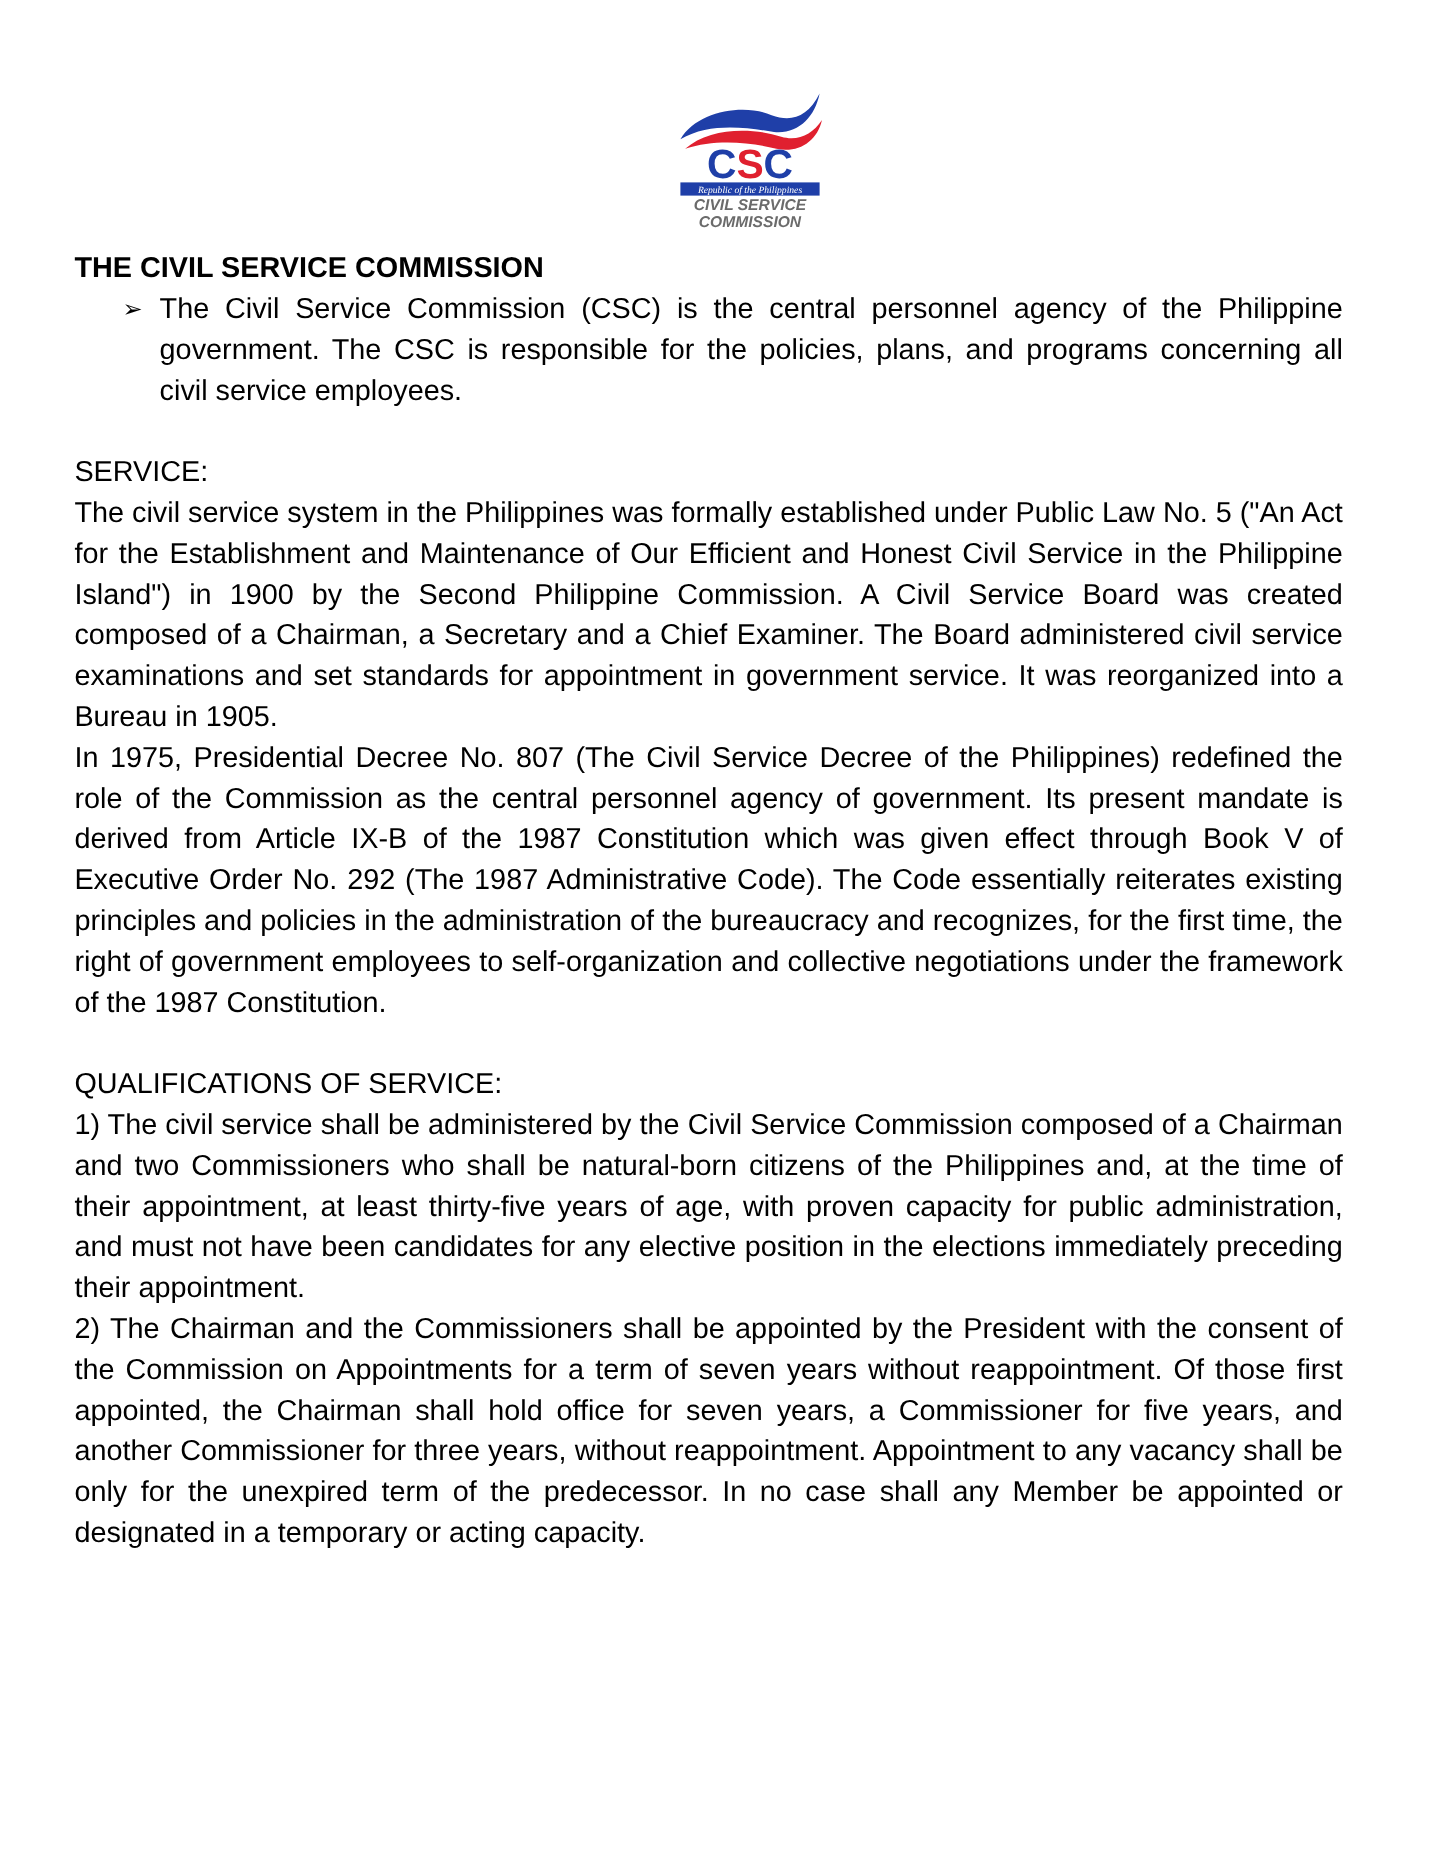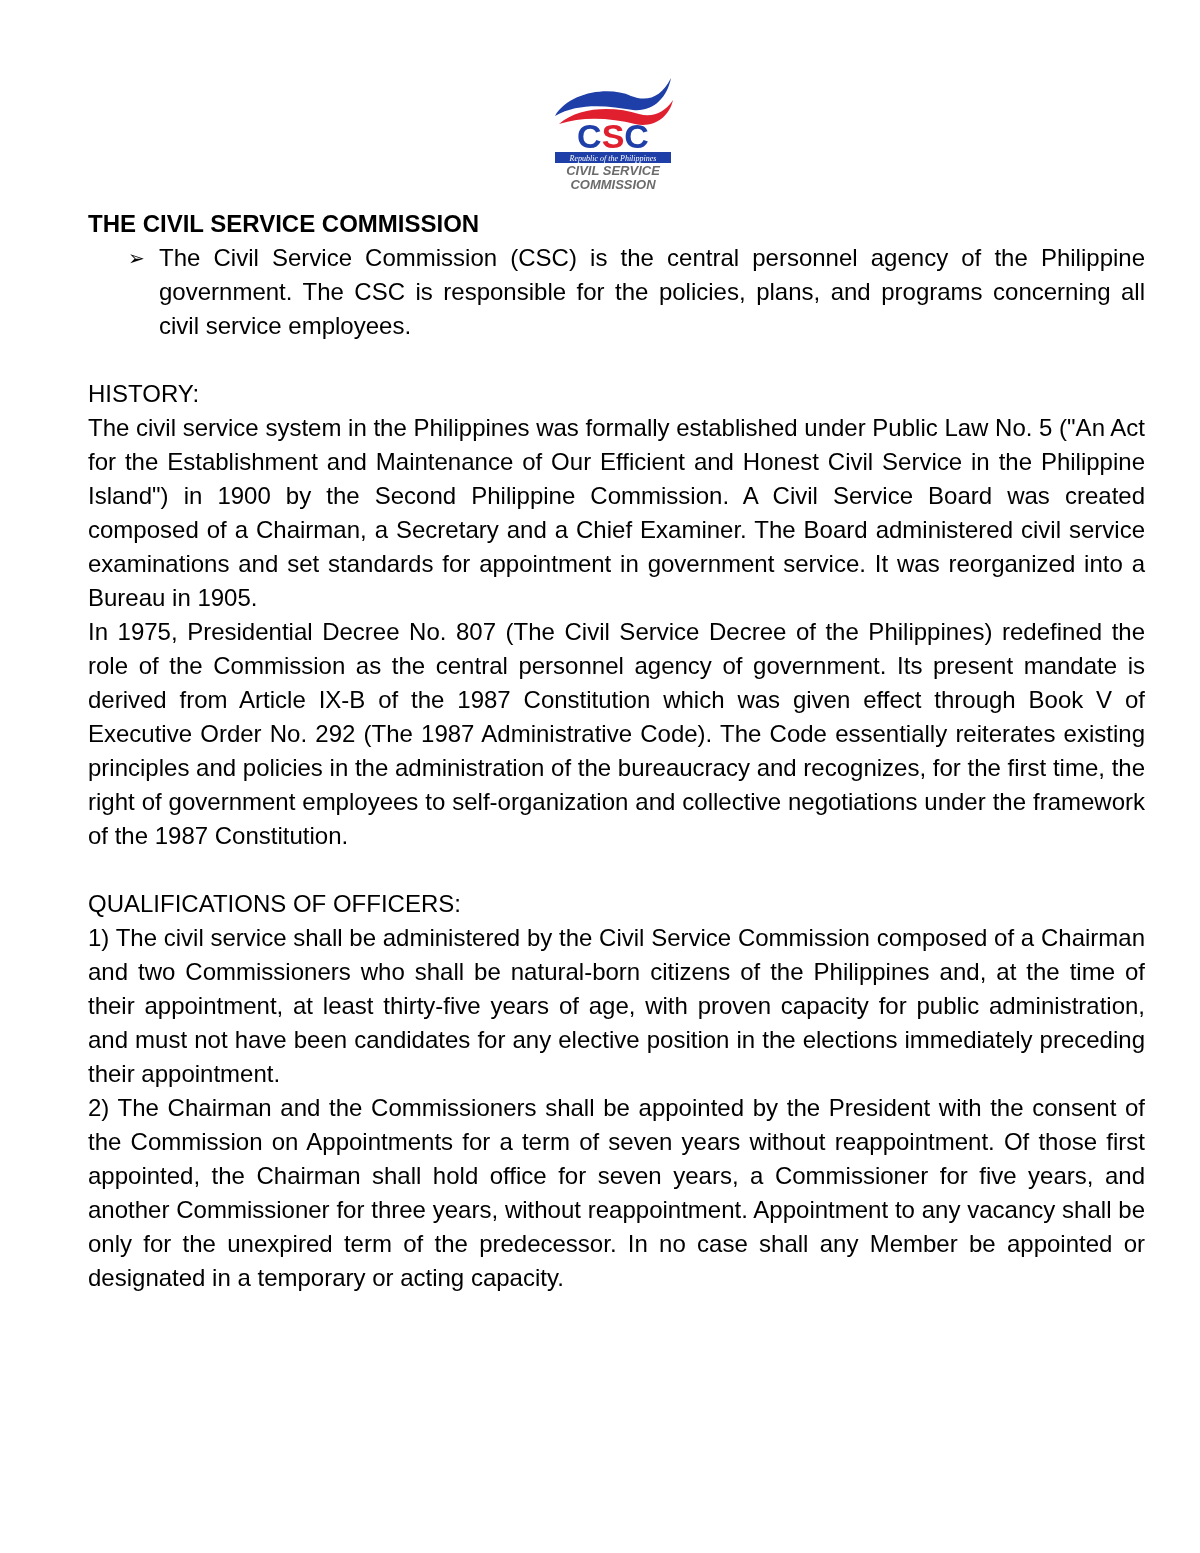--- a/index.html
+++ b/index.html
@@ -1,19 +1,19 @@
 <!DOCTYPE html>
 <html><head>
 <meta charset="utf-8">
 <style>
   html, body { margin: 0; padding: 0; background: #ffffff; }
   body { width: 1200px; height: 1553px; position: relative; overflow: hidden;
          font-family: "Liberation Sans", sans-serif; color: #000; }
-  .logo { position: absolute; left: 549px; top: 72px; width: 128px; height: 124px; }
-  .content { position: absolute; left: 88px; top: 207px; width: 1057px; font-size: 24px; line-height: 34px; }
+  .logo { position: absolute; left: 561px; top: 72px; width: 128px; height: 124px; }
+  .content { position: absolute; left: 62px; top: 207px; width: 1057px; font-size: 24px; line-height: 34px; }
   .heading { font-weight: bold; }
   .bullet { position: relative; padding-left: 71px; text-align: justify; }
   .bullet-mark { position: absolute; left: 40px; top: 0; font-size: 20px; }
   .para { text-align: justify; margin: 0; }
   .gap { height: 34px; }
   b { font-weight: normal; }
 </style>
 </head>
 <body>
 
@@ -29,20 +29,20 @@
   </svg>
 </div>
 
 <div class="content">
   <div class="heading">THE CIVIL SERVICE COMMISSION</div>
   <div class="bullet">
     <span class="bullet-mark">➢</span>
     <span>The Civil Service Commission (CSC) is the central personnel agency of the Philippine government. The CSC is responsible for the policies, plans, and programs concerning all civil service employees.</span>
   </div>
   <div class="gap"></div>
-  <div>HISTORY:</div>
+  <div>SERVICE:</div>
   <p class="para">The civil service system in the Philippines was formally established under Public Law No. 5 ("An Act for the Establishment and Maintenance of Our Efficient and Honest Civil Service in the Philippine Island") in 1900 by the Second Philippine Commission. A Civil Service Board was created composed of a Chairman, a Secretary and a Chief Examiner. The Board administered civil service examinations and set standards for appointment in government service. It was reorganized into a Bureau in 1905.</p>
   <p class="para">In 1975, Presidential Decree No. 807 (The Civil Service Decree of the Philippines) redefined the role of the Commission as the central personnel agency of government. Its present mandate is derived from Article IX-B of the 1987 Constitution which was given effect through Book V of Executive Order No. 292 (The 1987 Administrative Code). The Code essentially reiterates existing principles and policies in the administration of the bureaucracy and recognizes, for the first time, the right of government employees to self-organization and collective negotiations under the framework of the 1987 Constitution.</p>
   <div class="gap"></div>
-  <div>QUALIFICATIONS OF OFFICERS:</div>
+  <div>QUALIFICATIONS OF SERVICE:</div>
   <p class="para"><span>1) The civil service shall be administered by the Civil Service Commission composed of a </span><b>Chairman</b><span> and </span><b>two Commissioners</b><span> who shall be natural-born citizens of the Philippines and, at the time of their appointment, at least thirty-five years of age, with proven capacity for public administration, and must not have been candidates for any elective position in the elections immediately preceding their appointment.</span></p>
   <p class="para"><span>2) The Chairman and the Commissioners shall be </span><b>appointed by the President</b><span> with the consent of the Commission on Appointments for a term of seven years without reappointment. Of those first appointed, the Chairman shall hold office for seven years, a Commissioner for five years, and another Commissioner for three years, without reappointment. Appointment to any vacancy shall be only for the unexpired term of the predecessor. In no case shall any Member be appointed or designated in a temporary or acting capacity.</span></p>
 </div>
 
 </body></html>

